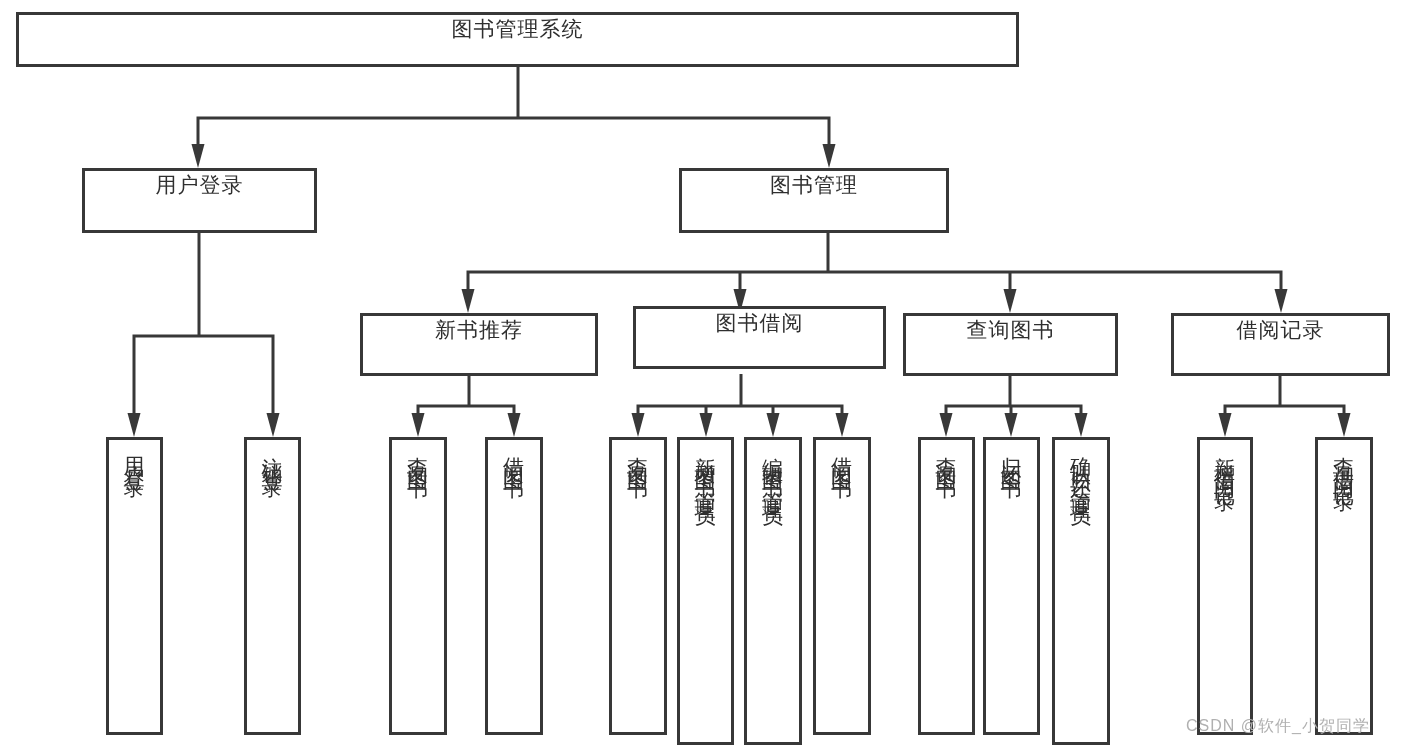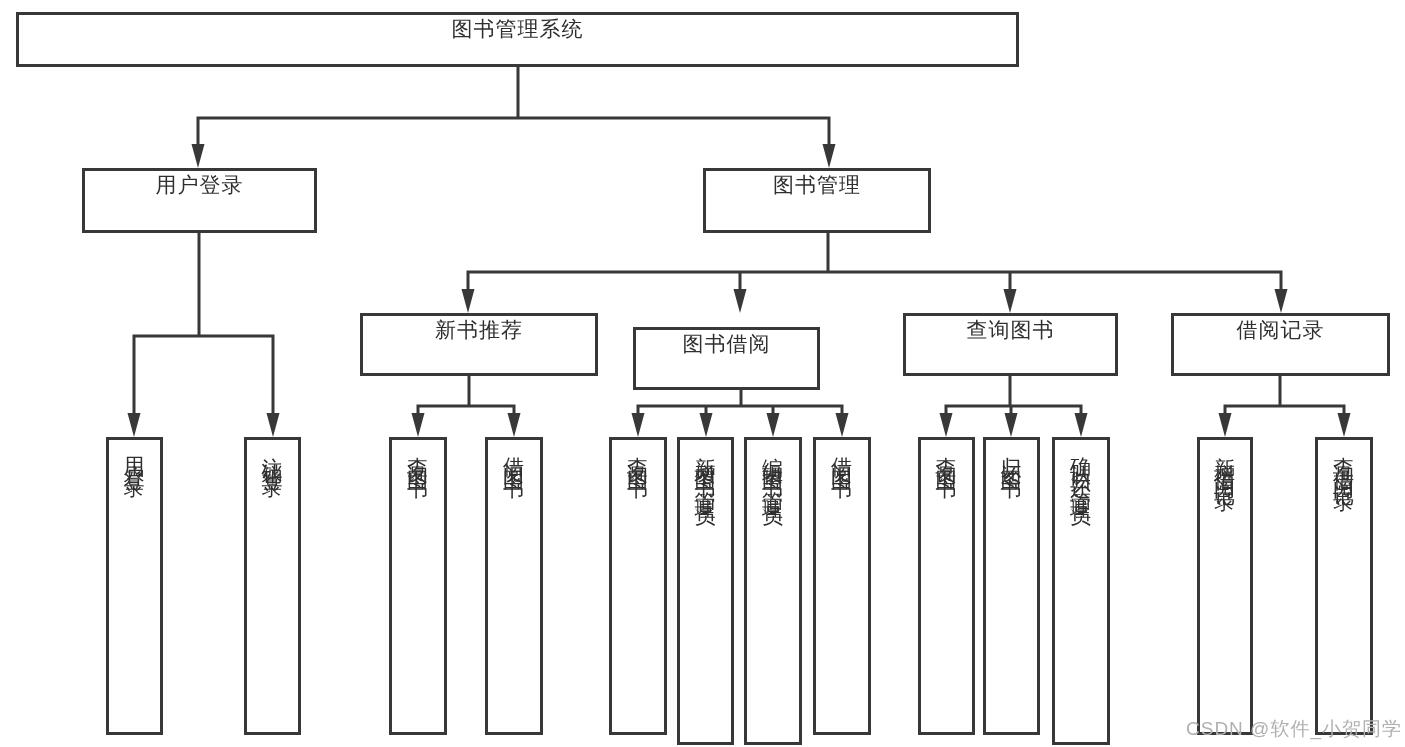--- a/index.html
+++ b/index.html
@@ -15,21 +15,21 @@
     font-size:21px;letter-spacing:1px;color:#2f2f2f;white-space:nowrap;
   }
   .node.v span{
     writing-mode:vertical-rl;font-size:21px;letter-spacing:7px;color:#2f2f2f;
     line-height:1;white-space:nowrap;
   }
   svg#wires{position:absolute;left:0;top:0;z-index:1;}
   .node{z-index:2;}
   #watermark{
     position:absolute;left:1186px;top:716px;z-index:5;
-    font-size:19px;color:#b0b0b0;letter-spacing:1px;white-space:nowrap;
+    font-size:16px;color:#b0b0b0;letter-spacing:1px;white-space:nowrap;
   }
 </style>
 </head>
 <body>
 
 <div id="stage">
 
   <svg id="wires" width="1405" height="747" viewBox="0 0 1405 747">
     <path d="M518 65 V118 M196.5 118 H830.5 M198 118 V148 M829 118 V148
              M199 231 V336 M132.5 336 H274.5 M134 336 V417 M273 336 V417
@@ -61,28 +61,28 @@
       </g>
   </svg>
 
   <div class="node h" style="left:16px;top:12px;width:1003px;height:55px">
     <span>图书管理系统</span>
   </div>
 
   <div class="node h" style="left:82px;top:168px;width:235px;height:65px">
     <span>用户登录</span>
   </div>
-  <div class="node h" style="left:703px;top:168px;width:228px;height:65px">
+  <div class="node h" style="left:679px;top:168px;width:270px;height:65px">
     <span>图书管理</span>
   </div>
 
   <div class="node h" style="left:360px;top:313px;width:238px;height:63px">
     <span>新书推荐</span>
   </div>
-  <div class="node h" style="left:633px;top:327px;width:187px;height:63px">
+  <div class="node h" style="left:633px;top:306px;width:253px;height:63px">
     <span>图书借阅</span>
   </div>
   <div class="node h" style="left:903px;top:313px;width:215px;height:63px">
     <span>查询图书</span>
   </div>
   <div class="node h" style="left:1171px;top:313px;width:219px;height:63px">
     <span>借阅记录</span>
   </div>
 
   <div class="node v" style="left:106px;top:437px;width:57px;height:298px">

